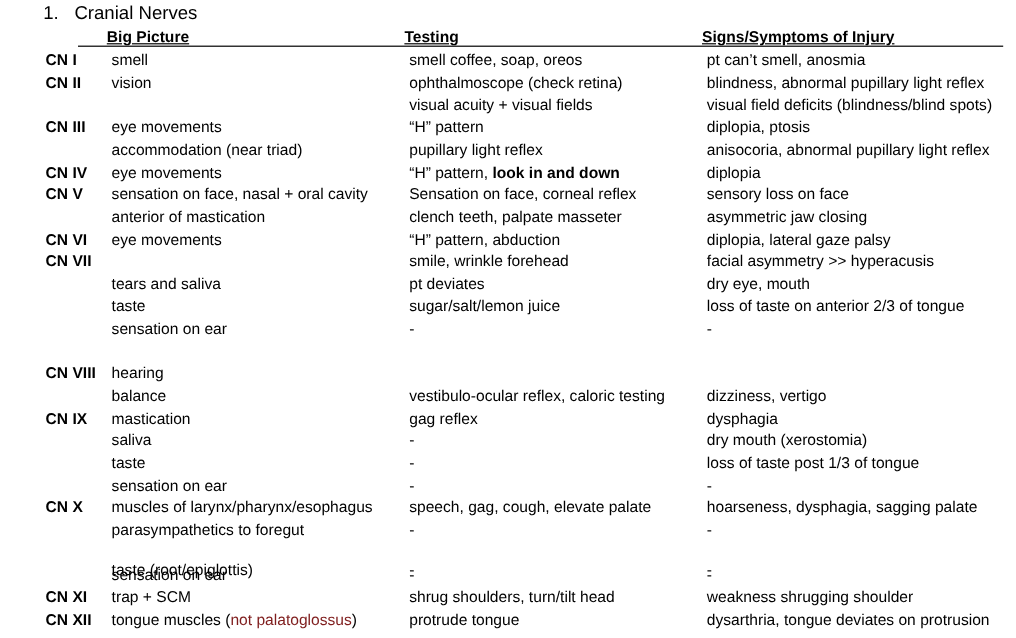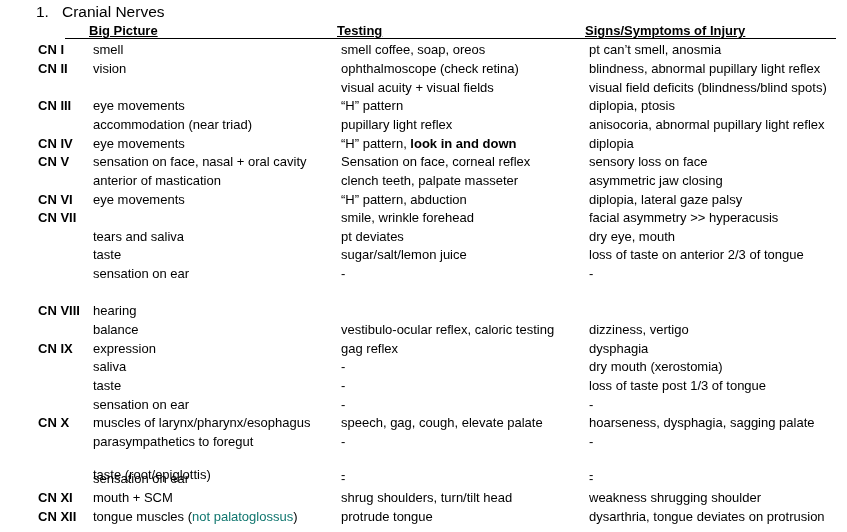--- a/index.html
+++ b/index.html
@@ -22,21 +22,21 @@
   }
   .row {
     position: absolute; left: 0; width: 703px; height: 18px; white-space: nowrap; margin-left: 28px;
   }
   .row span { position: absolute; top: 0; }
   .c0 { left: 10px; }
   .c1 { left: 65px; }
   .c2 { left: 313px; }
   .c3 { left: 561px; }
   .b { font-weight: bold; }
-  .red { color: #0f766e; }
+  .red { color: #7f1d1d; }
 </style>
 </head>
 <body>
 
 <div>
   <div class="title">
     <span class="num">1.</span><span>Cranial Nerves</span>
   </div>
 
   <span class="hdr" style="left:65px">Big Picture</span>
@@ -127,21 +127,21 @@
       <span class="c1">hearing</span>
     </div>
     <div class="row" style="top:322px">
       <span class="c0 b"></span>
       <span class="c1">balance</span>
       <span class="c2">vestibulo-ocular reflex, caloric testing</span>
       <span class="c3">dizziness, vertigo</span>
     </div>
     <div class="row" style="top:341px">
       <span class="c0 b">CN IX</span>
-      <span class="c1">expression</span>
+      <span class="c1">mastication</span>
       <span class="c2">gag reflex</span>
       <span class="c3">dysphagia</span>
     </div>
     <div class="row" style="top:359px">
       <span class="c0 b"></span>
       <span class="c1">saliva</span>
       <span class="c2">-</span>
       <span class="c3">dry mouth (xerostomia)</span>
     </div>
     <div class="row" style="top:378px">
@@ -175,21 +175,21 @@
       <span class="c3">-</span>
     </div>
     <div class="row" style="top:471px">
       <span class="c0 b"></span>
       <span class="c1">sensation on ear</span>
       <span class="c2">-</span>
       <span class="c3">-</span>
     </div>
     <div class="row" style="top:490px">
       <span class="c0 b">CN XI</span>
-      <span class="c1">mouth + SCM</span>
+      <span class="c1">trap + SCM</span>
       <span class="c2">shrug shoulders, turn/tilt head</span>
       <span class="c3">weakness shrugging shoulder</span>
     </div>
     <div class="row" style="top:509px">
       <span class="c0 b">CN XII</span>
       <span class="c1"><span style="position:static">tongue muscles (</span><span style="position:static" class="red">not palatoglossus</span><span style="position:static">)</span></span>
       <span class="c2">protrude tongue</span>
       <span class="c3">dysarthria, tongue deviates on protrusion</span>
     </div>
   </div>

